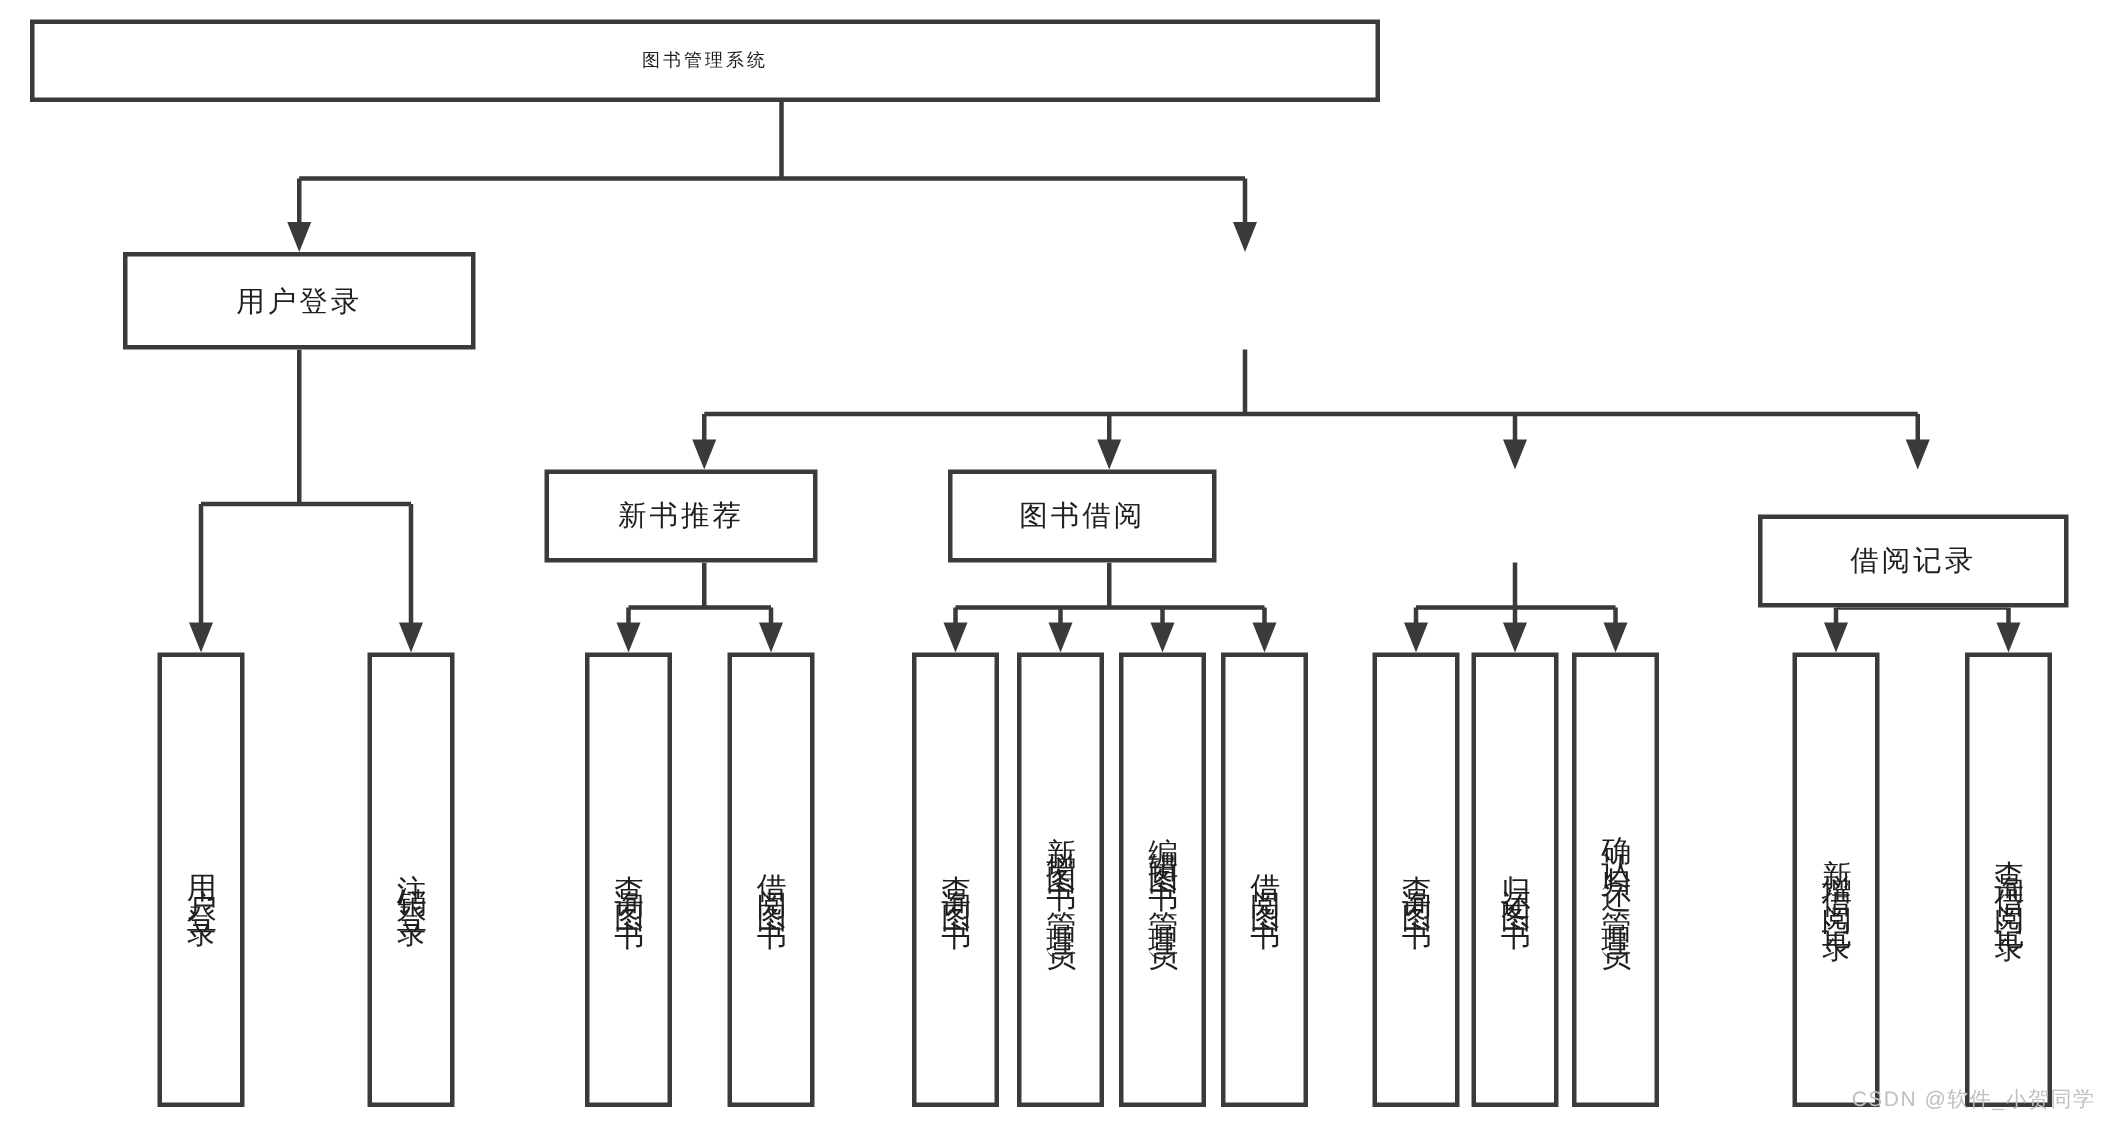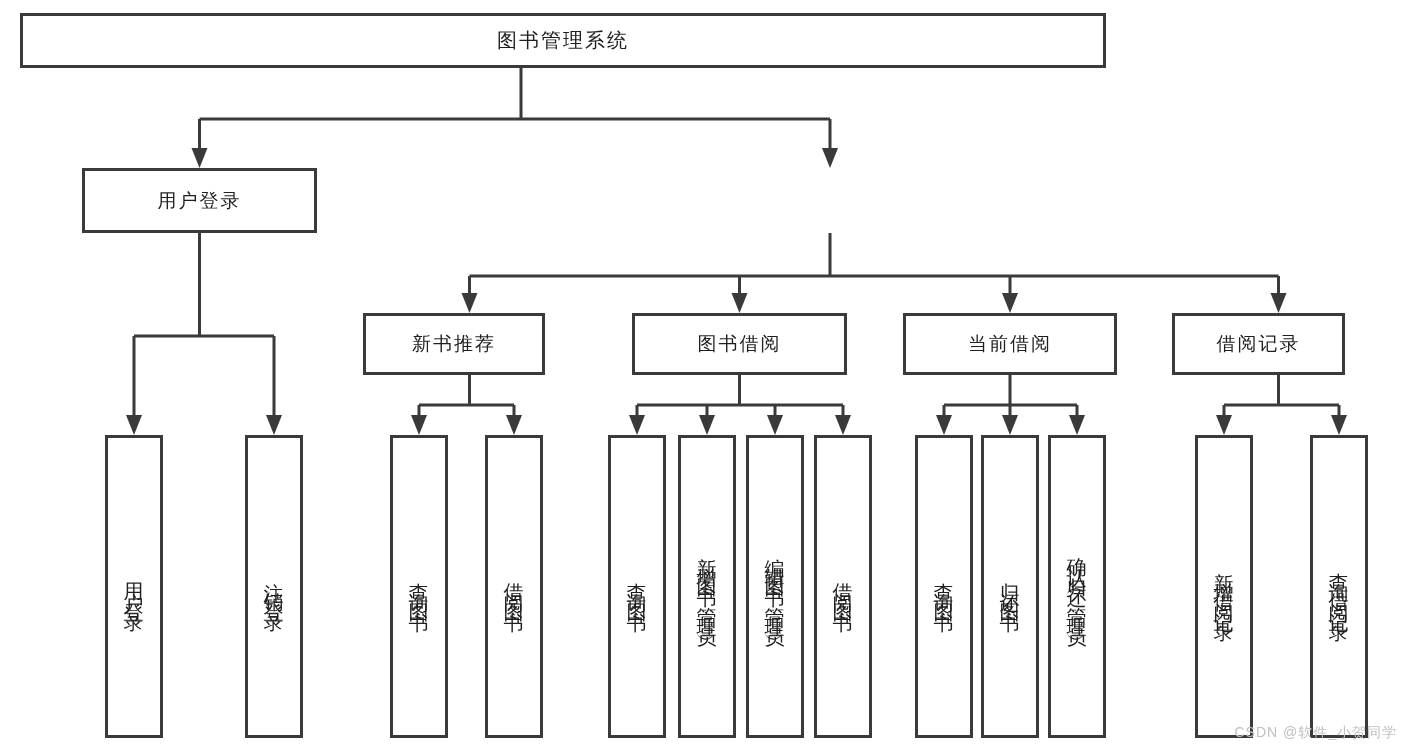--- a/index.html
+++ b/index.html
@@ -43,22 +43,22 @@
     color:var(--text);
     z-index:1;
     text-align:center;
   }
   .hbox{
     font-size:19px;
     letter-spacing:2px;
     white-space:nowrap;
   }
   .root-box{
-    left:20px;top:13px;width:1086px;height:55px;
-    font-size:20px;
+    left:20px;top:13px;width:900px;height:55px;
+    font-size:12px;
   }
   .l2{top:168px;height:65px;}
   .l3{top:313px;height:62px;}
   .vbox{
     top:435px;
     width:58px;
     height:303px;
     writing-mode:vertical-rl;
     text-orientation:mixed;
     font-size:20px;
@@ -120,23 +120,22 @@
       <polygon class="arrowhead" points="1216,415 1232,415 1224,435"></polygon>
       <polygon class="arrowhead" points="1331,415 1347,415 1339,435"></polygon>
     </g>
   </svg>
 
   <div class="box hbox root-box">图书管理系统</div>
 
   <div class="box hbox l2" style="left:82px;width:235px;">用户登录</div>
 
   <div class="box hbox l3" style="left:363px;width:182px;">新书推荐</div>
-  <div class="box hbox l3" style="left:632px;width:215px;">图书借阅</div>
-  <div class="box hbox l3" style="left:903px;width:214px;">当前借阅</div>
-  <div class="box hbox l3" style="left:1172px;width:173px;">借阅记录</div>
+  <div class="box hbox l3" style="left:632px;width:179px;">图书借阅</div>
+  <div class="box hbox l3" style="left:1172px;width:207px;margin-top:30px;">借阅记录</div>
 
   <div class="box vbox" style="left:105px;">用户登录</div>
   <div class="box vbox" style="left:245px;">注销登录</div>
 
   <div class="box vbox" style="left:390px;">查询图书</div>
   <div class="box vbox" style="left:485px;">借阅图书</div>
 
   <div class="box vbox" style="left:608px;">查询图书</div>
   <div class="box vbox" style="left:678px;">新增图书（管理员）</div>
   <div class="box vbox" style="left:746px;">编辑图书（管理员）</div>

